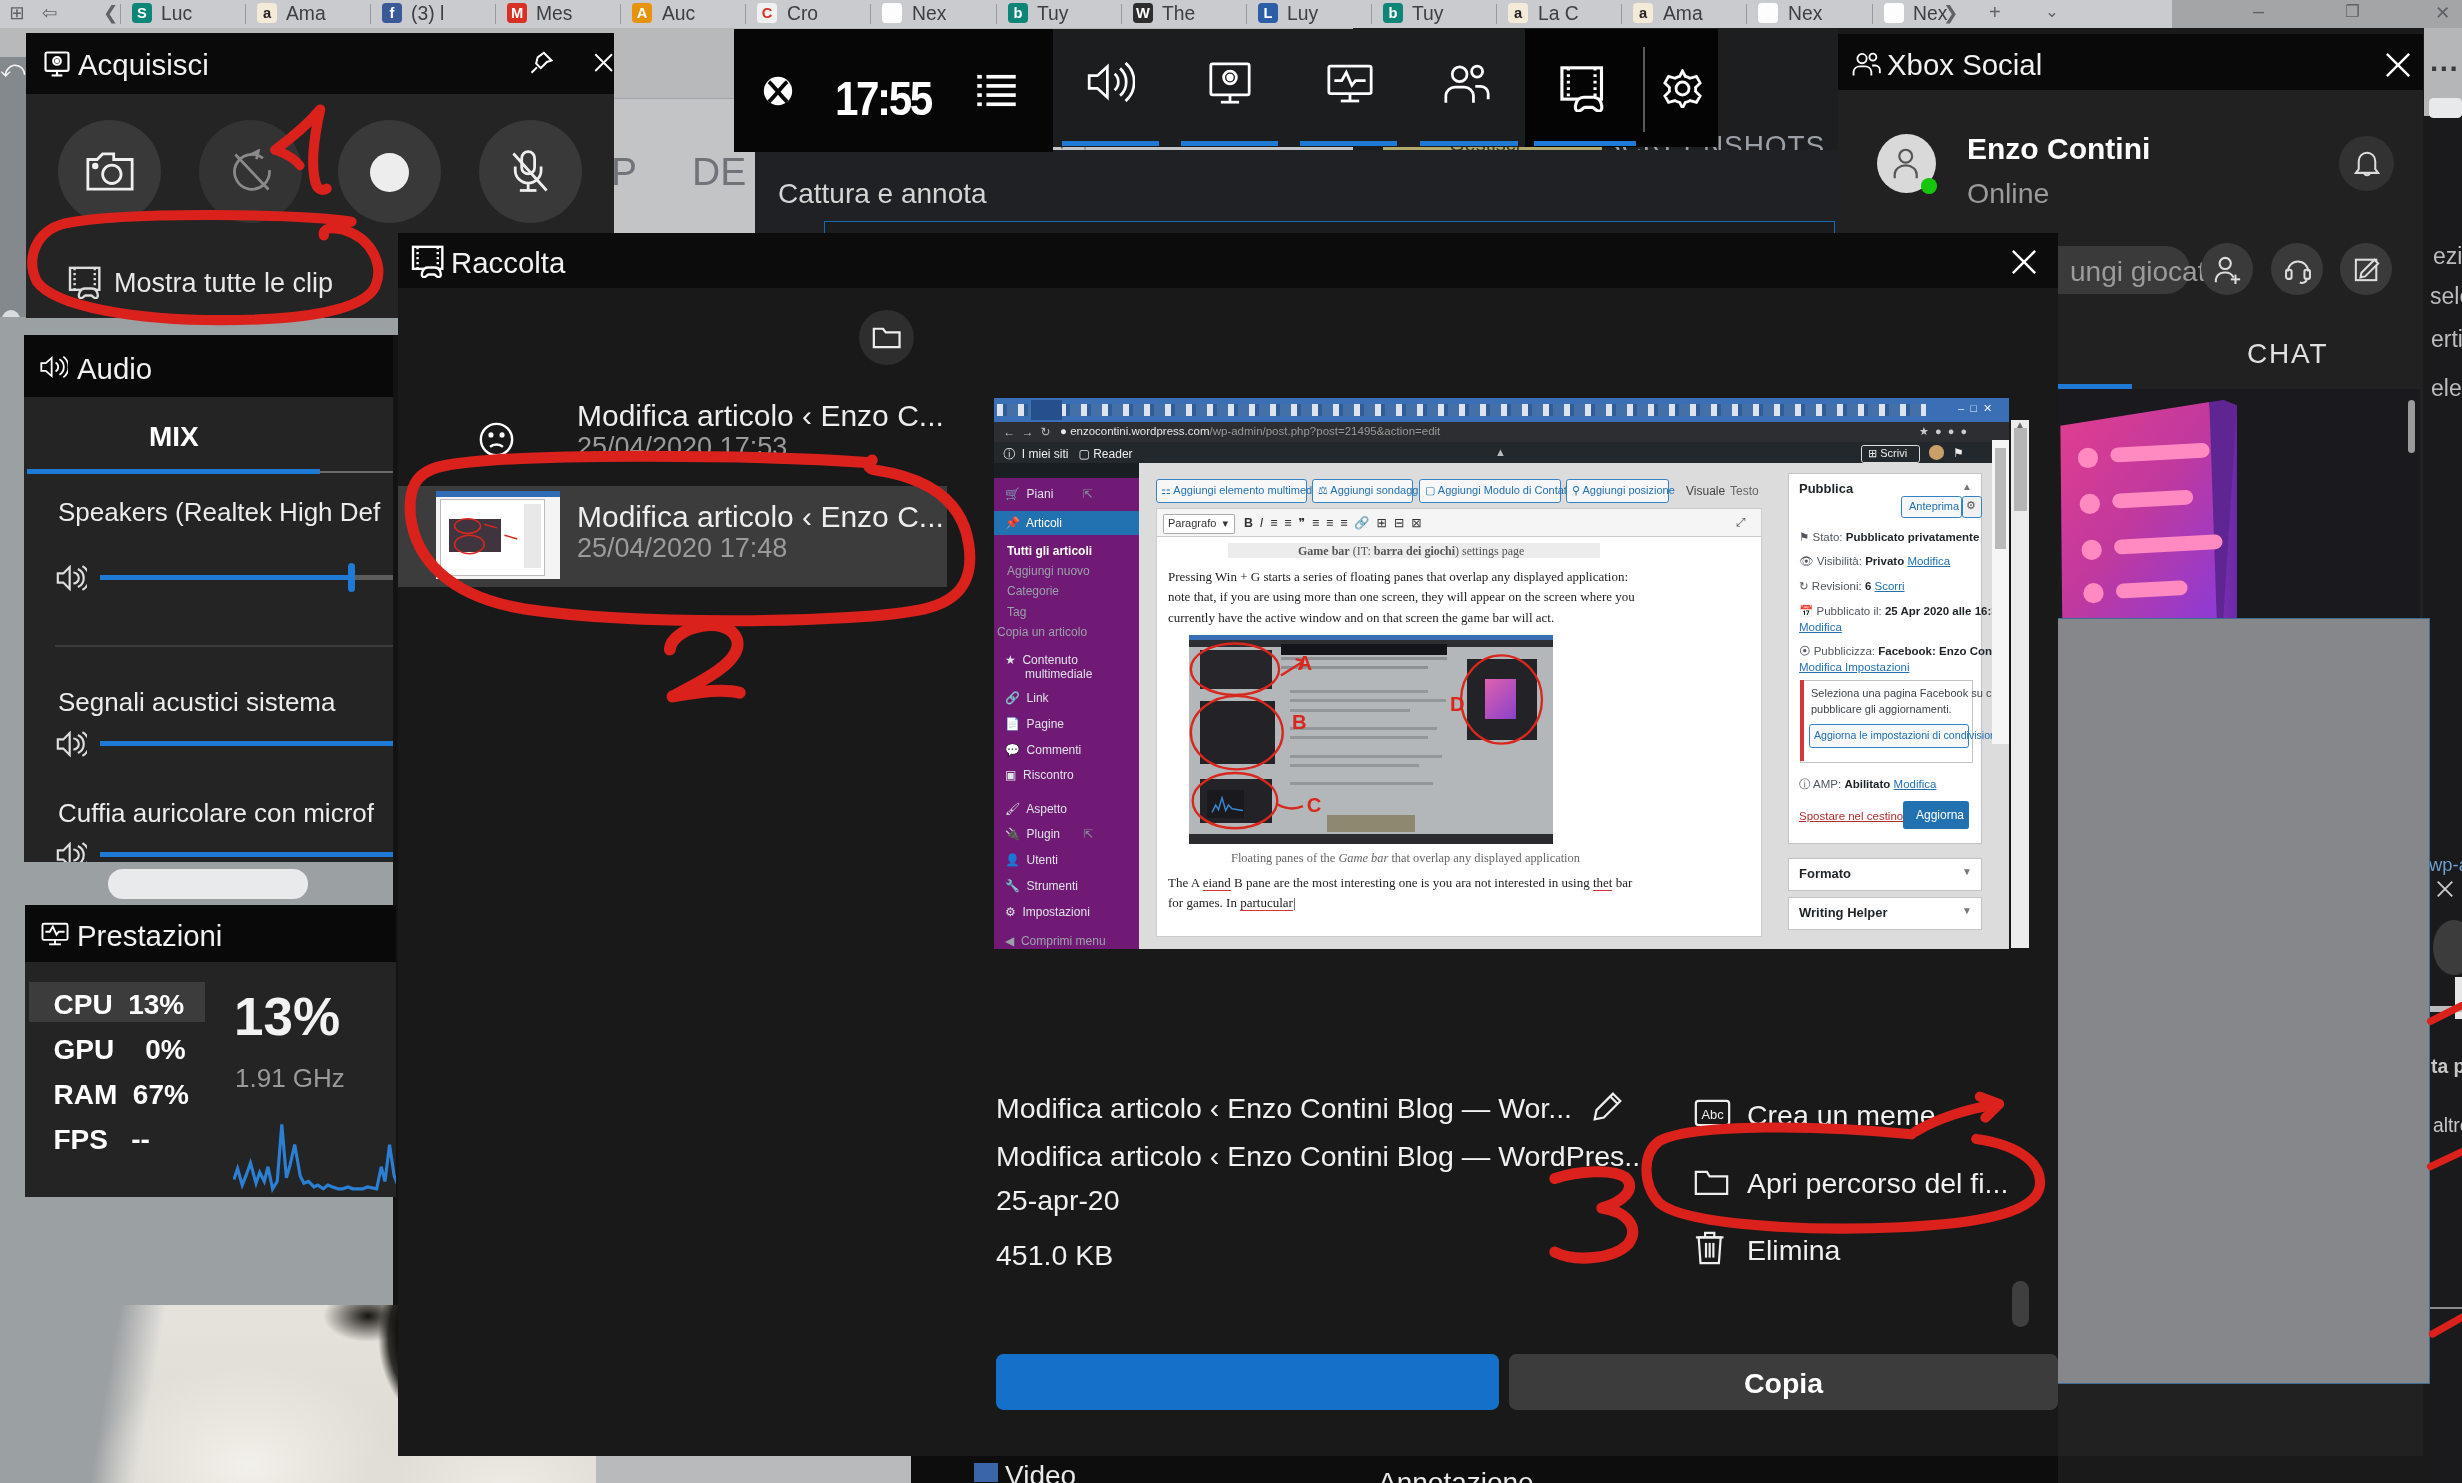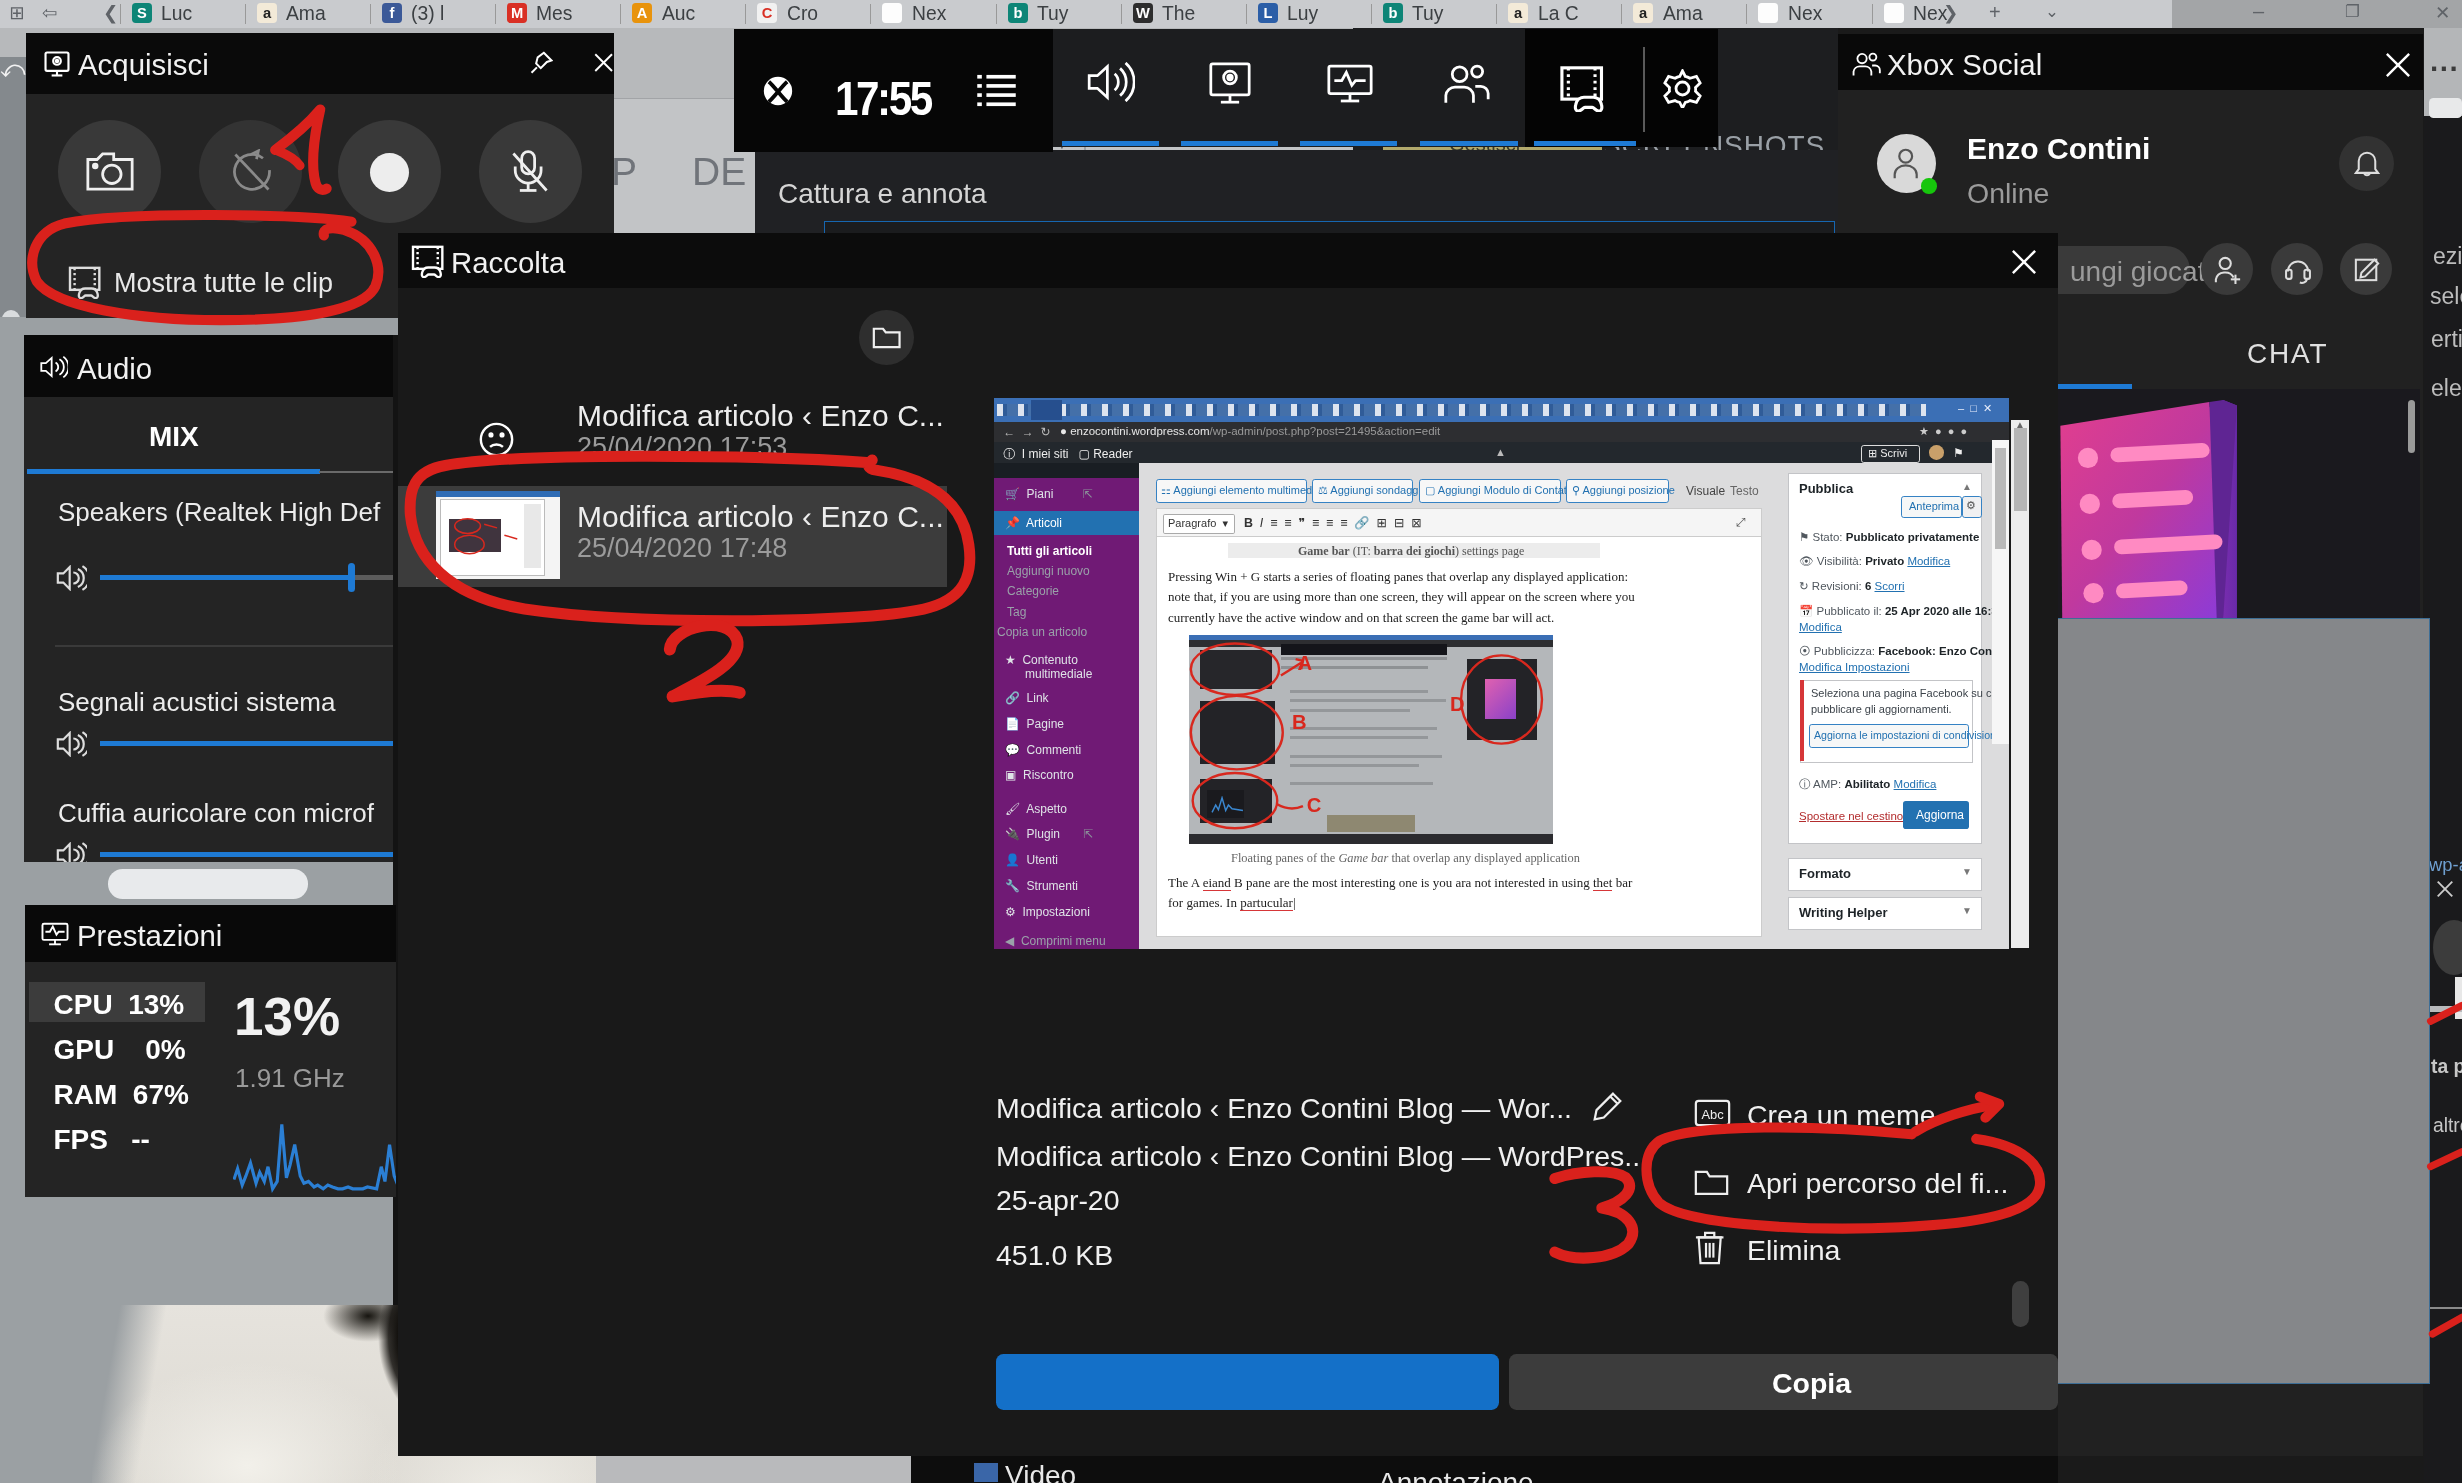--- a/index.html
+++ b/index.html
@@ -702,21 +702,21 @@
         <line x1="12" y1="14" x2="12" y2="30"></line>
         <line x1="16" y1="14" x2="16" y2="30"></line>
         <line x1="20" y1="14" x2="20" y2="30"></line>
       </g>
     </svg>
   <div class="abs t" style="left:1349px;top:1001px;font-size:28.5px;color:#f0f0f0;">Elimina</div>
   <div class="abs" style="left:1614px;top:1048px;width:16.6px;height:46px;border-radius:8.3px;background:#3f3f3f;"></div>
 
   <div class="abs" style="left:598px;top:1121px;width:503px;height:56px;border-radius:7.4px;background:#1470c8;"></div>
   <div class="abs" style="left:1111px;top:1121px;width:549px;height:56px;border-radius:7.4px;background:#3c3c3c;"></div>
-  <div class="abs" style="left:1111px;top:1134px;width:549px;text-align:center;font-size:28.5px;font-weight:bold;color:#fff;padding-left:28px;">Copia</div>
+  <div class="abs" style="left:1111px;top:1134px;width:549px;text-align:center;font-size:28.5px;font-weight:bold;color:#fff;">Copia</div>
 </div>
 
 <svg class="abs" id="ink" width="2462" height="1483" viewBox="0 0 2676 1612" style="left:0;top:0;pointer-events:none">
   <g stroke="#da211c" fill="none" stroke-linecap="round" stroke-linejoin="round">
     <path stroke-width="11" d="M299,163 C318,149 338,131 348,119 C341,150 337,178 343,199 C345,206 350,208 355,205"></path>
     <path stroke-width="10" d="M302,164 C312,168 321,173 326,180"></path>
     <path stroke-width="11" d="M382,241 C330,233 140,229 70,243 C38,251 28,282 40,306 C60,334 150,348 240,348 C330,348 396,337 408,311 C417,290 406,260 374,250 C360,246 350,248 352,256"></path>
     <path stroke-width="12" d="M946,503 C820,494 560,492 484,506 C450,512 444,532 446,560 C451,606 486,648 570,662 C690,680 930,678 1004,662 C1048,652 1058,626 1053,592 C1048,556 1024,522 952,511 C944,510 941,506 948,500"></path>
     <path stroke-width="13" d="M728,706 C730,681 791,667 801,695 C808,719 762,741 731,757 C757,752 786,748 804,753"></path>
     <path stroke-width="11" d="M2078,1233 C1980,1223 1840,1221 1804,1240 C1784,1254 1786,1288 1803,1307 C1830,1331 1960,1339 2066,1334 C2156,1330 2212,1317 2217,1290 C2221,1267 2198,1245 2148,1238"></path>

